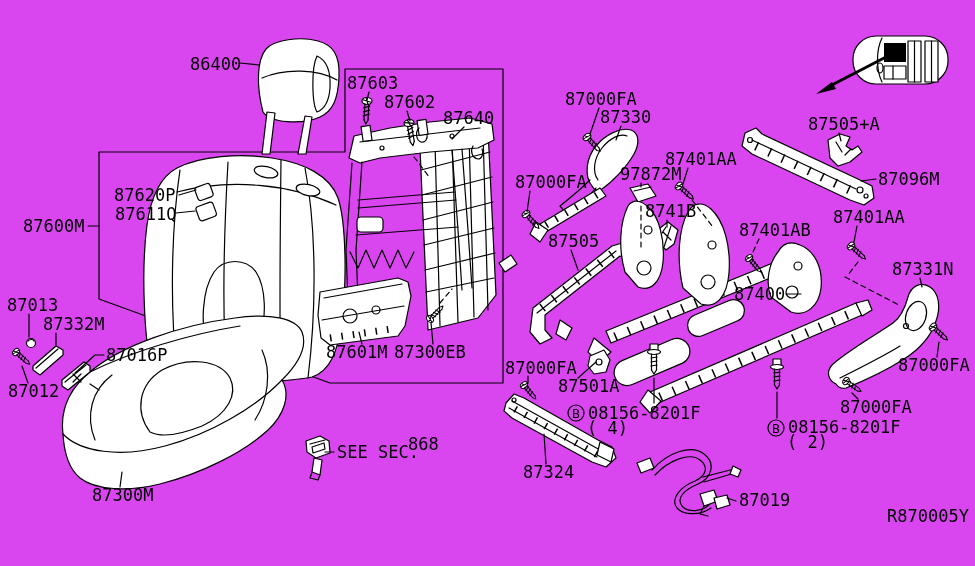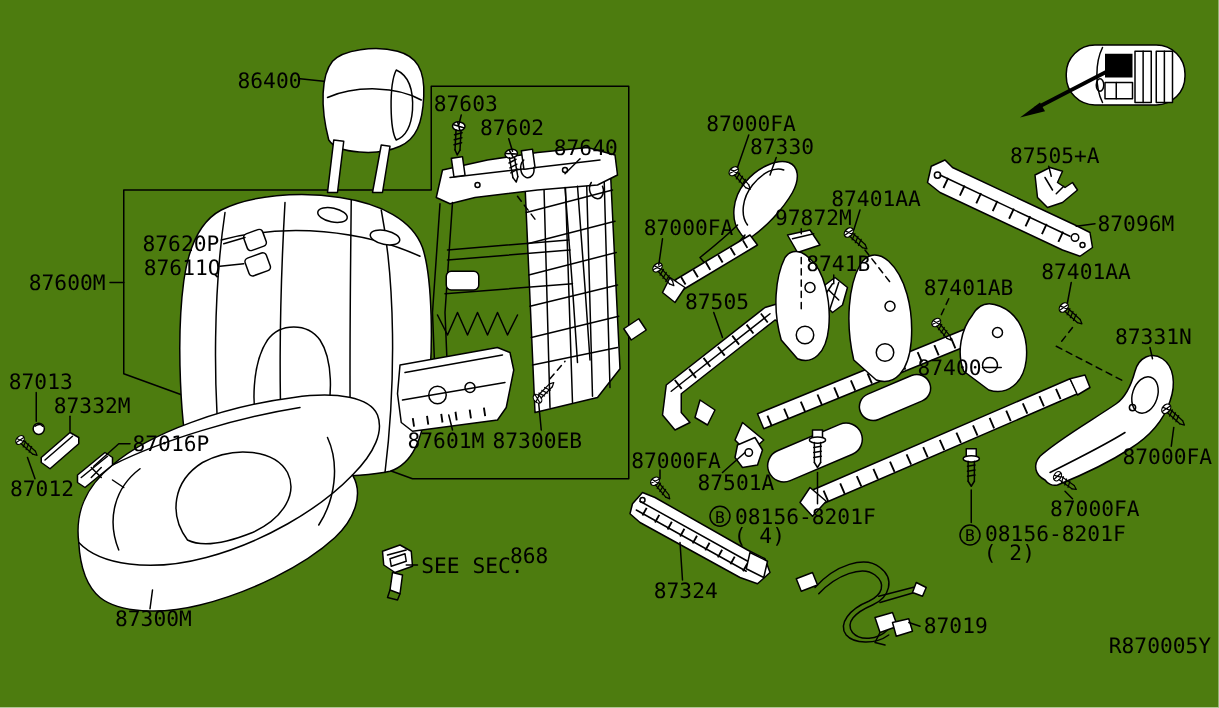--- a/index.html
+++ b/index.html
@@ -1,16 +1,16 @@
 <!DOCTYPE html>
 <html><head>
 <meta charset="utf-8">
 <style>
   html,body{margin:0;padding:0;background:#ffffff;}
-  #stage{position:relative;width:975px;height:566px;background:#4d7c0f;overflow:hidden;}
+  #stage{position:relative;width:975px;height:566px;background:#d946ef;overflow:hidden;}
   svg{display:block;}
   text{font-family:"DejaVu Sans Mono","Liberation Mono",monospace;font-size:17px;fill:#000;}
   text.bsym{font-size:13px;text-anchor:middle;}
   .ln{fill:none;stroke:#000;stroke-width:1.2;stroke-linecap:round;stroke-linejoin:round;}
   .wh{fill:#fff;stroke:#000;stroke-width:1.2;stroke-linejoin:round;}
   .blk{fill:#000;stroke:none;}
   .dash{stroke-dasharray:5 4;}
   .tick{fill:none;stroke:#000;stroke-width:9;stroke-dasharray:1.5 13;}
   .tick2{fill:none;stroke:#000;stroke-width:7;stroke-dasharray:1.5 10;}
   .thick{stroke:#000;stroke-width:3;fill:none;}

